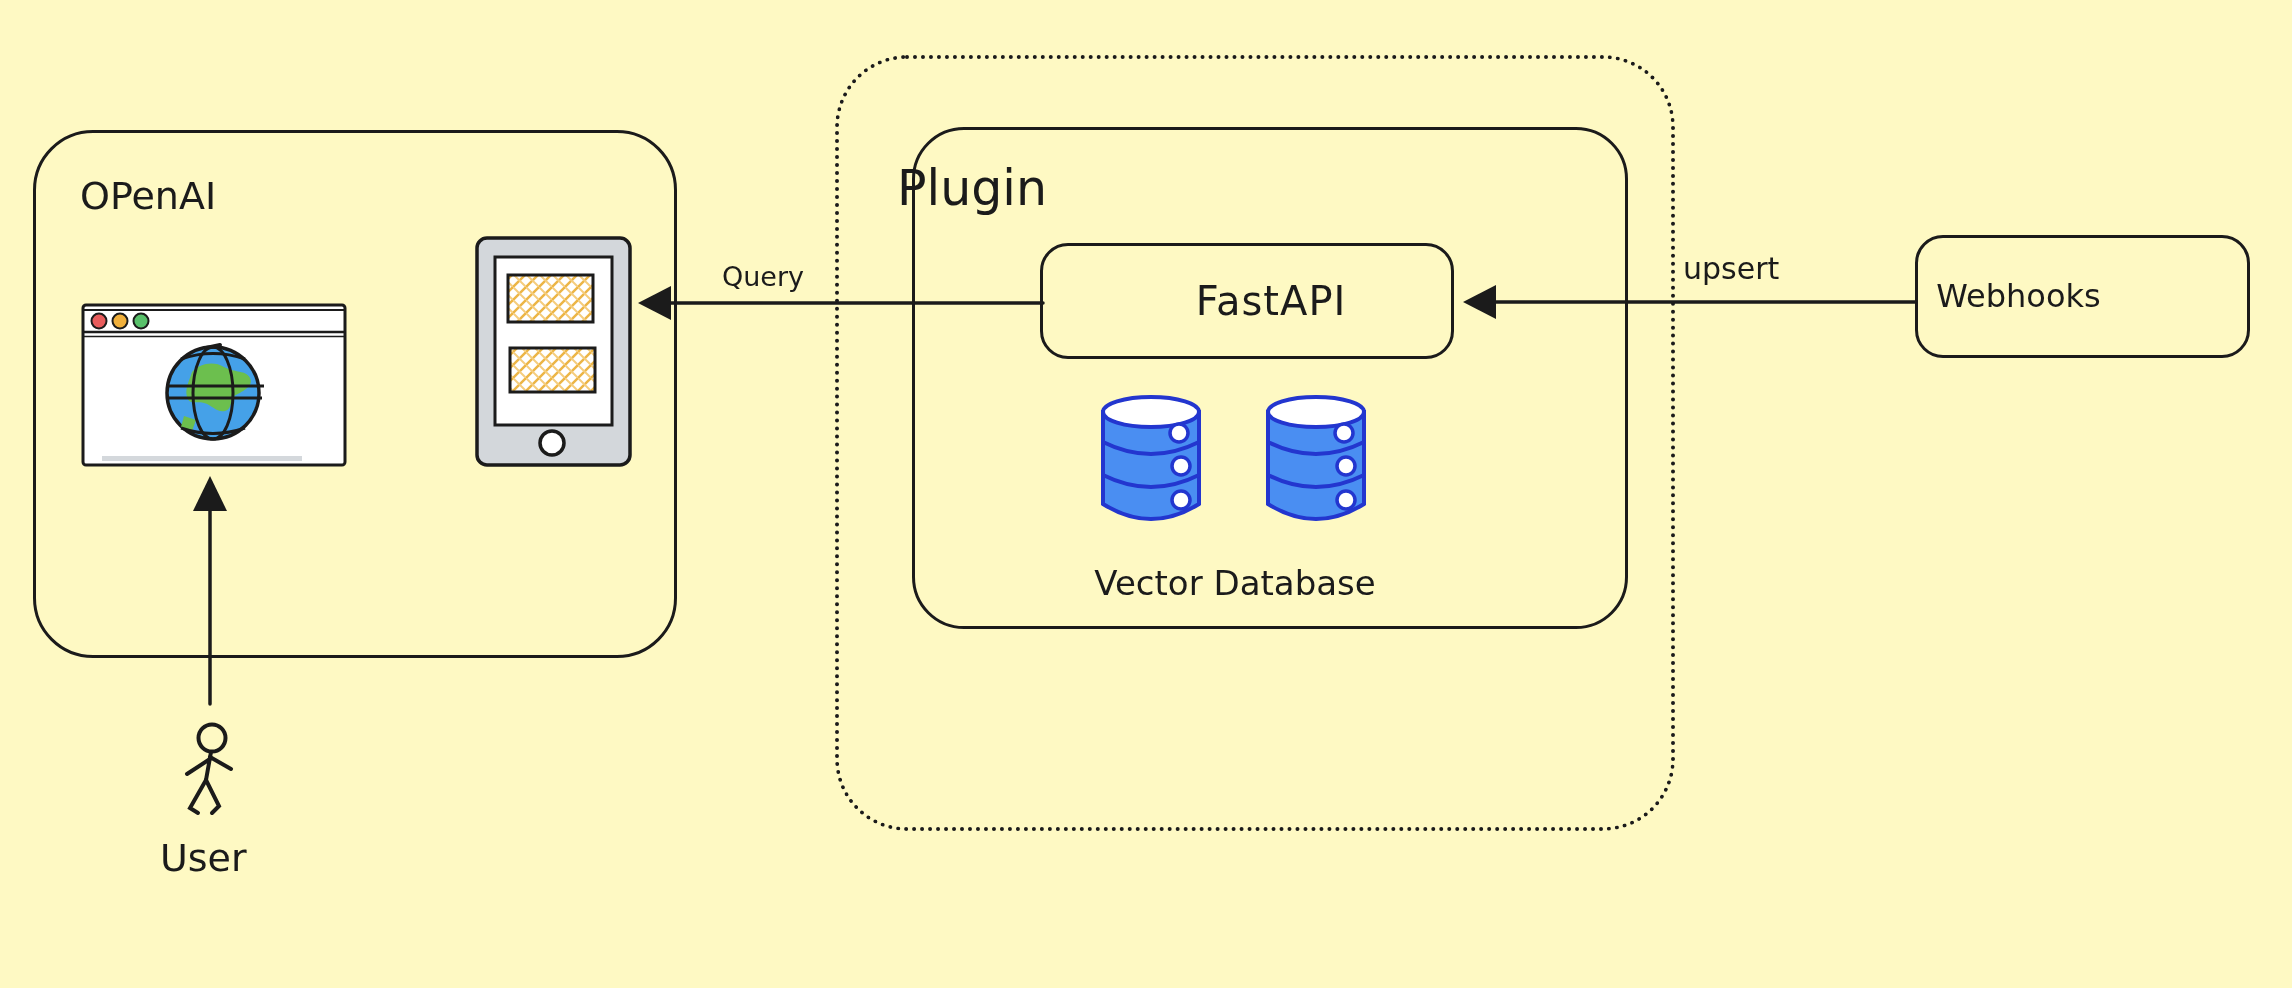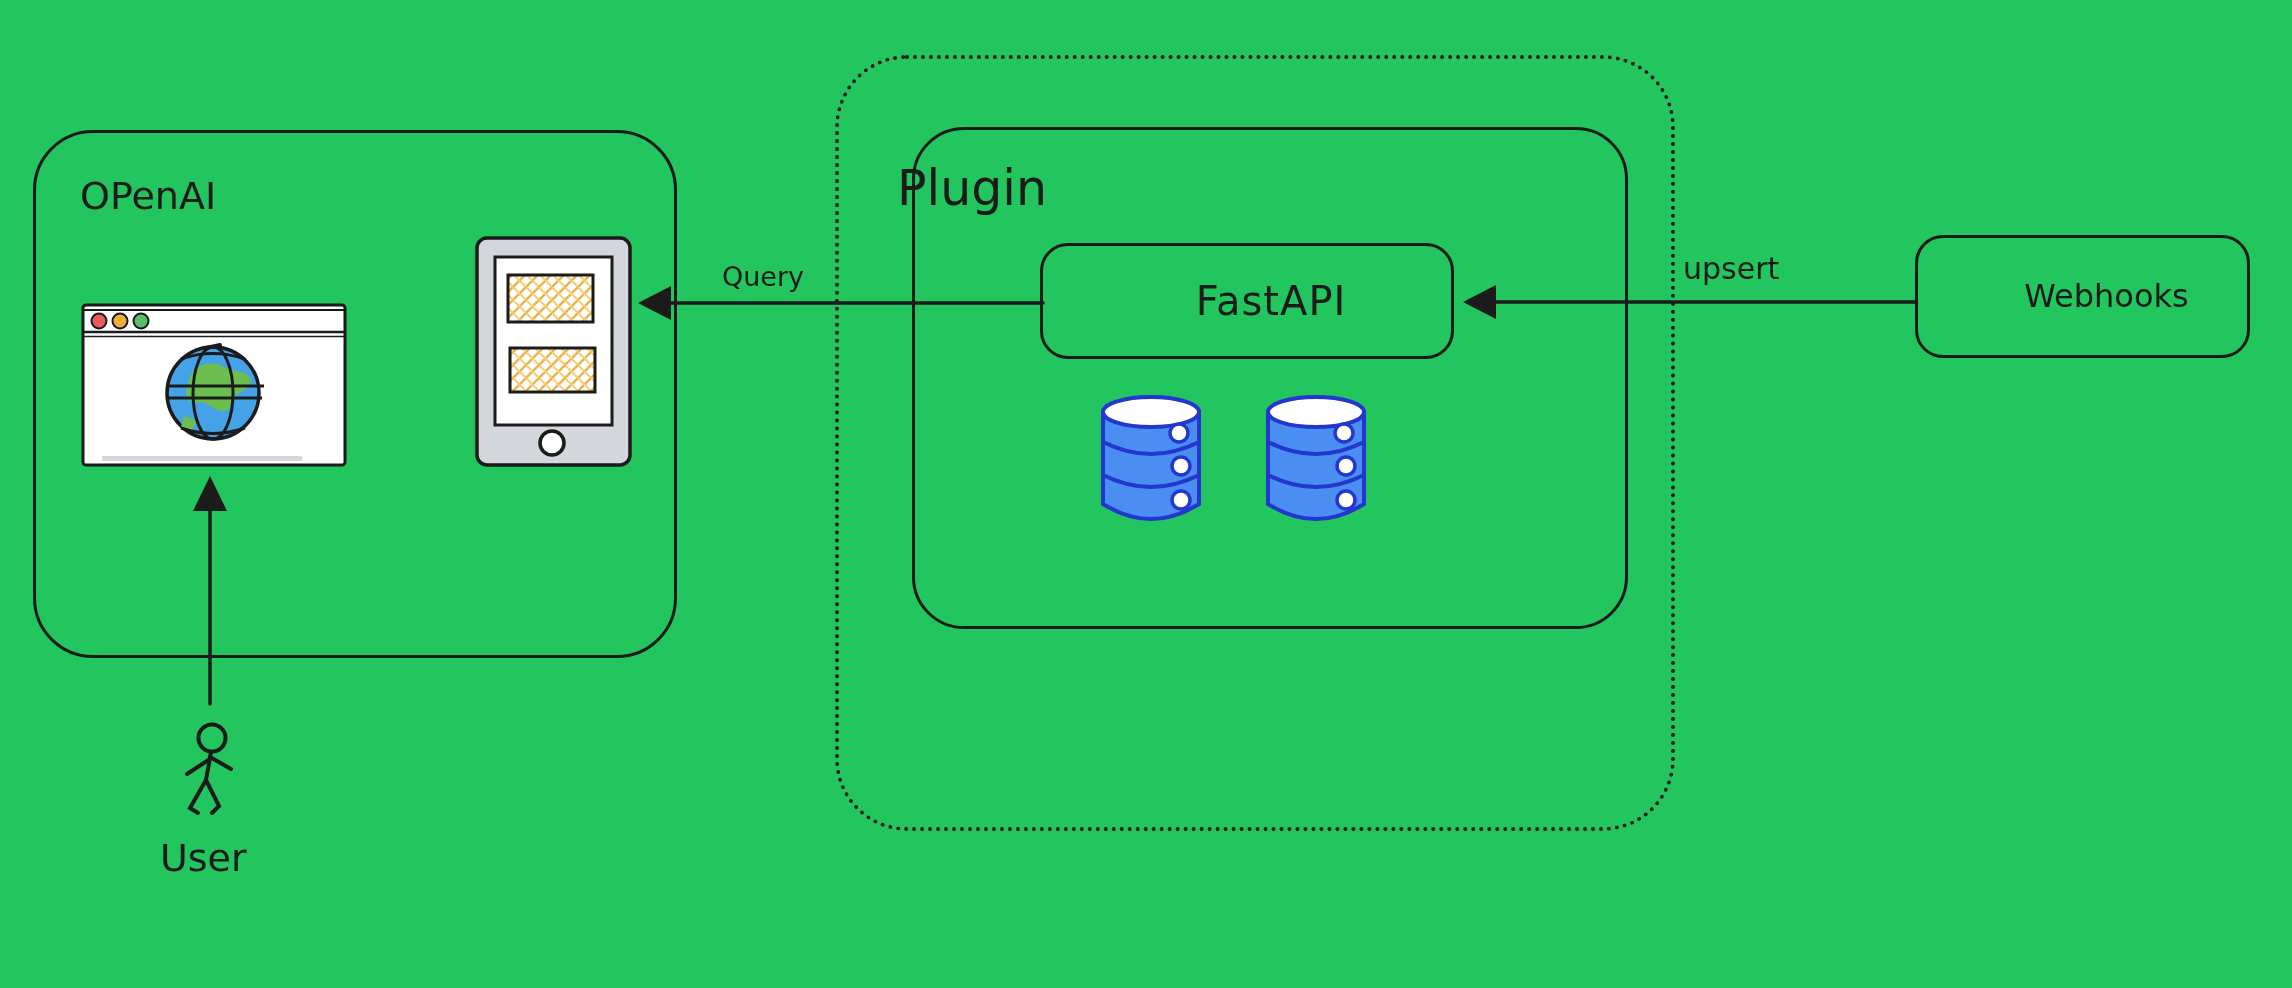--- a/index.html
+++ b/index.html
@@ -1,19 +1,19 @@
 <!DOCTYPE html>
 <html><head>
 <meta charset="utf-8">
 <style>
   html,body{margin:0;padding:0;background:#ffffff;}
   .canvas{
     position:relative;
     width:2292px;height:988px;
-    background:#22c55e;
+    background:#fef9c3;
     font-family:"DejaVu Sans", sans-serif;
     color:#1b1b1b;
     overflow:hidden;
   }
   .box{position:absolute;border:3px solid #1b1b1b;background:transparent;box-sizing:border-box;z-index:1;}
   .dotted{border:4px dotted #1b1b1b;}
   .label{position:absolute;white-space:nowrap;color:#1b1b1b;z-index:3;line-height:1.1;}
   .center-label{display:flex;align-items:center;justify-content:center;text-align:center;margin-left:24px;}
   .icon-svg{position:absolute;z-index:2;}
 
@@ -39,21 +39,21 @@
   .fastapi-box{left:1040px;top:243px;width:414px;height:116px;border-radius:28px;}
   .fastapi-label{left:1040px;top:243px;width:414px;height:116px;font-size:40px;letter-spacing:1px;}
 
   
   .db1-svg{left:1095px;top:388px;width:112px;height:142px;}
   .db2-svg{left:1260px;top:388px;width:112px;height:142px;}
   .vectordb-label{left:1060px;top:565px;width:350px;font-size:34px;text-align:center;}
 
   
   .webhooks-box{left:1915px;top:235px;width:335px;height:123px;border-radius:28px;}
-  .webhooks-label{left:1915px;top:235px;width:335px;height:123px;font-size:32px;}
+  .webhooks-label{left:1827px;top:235px;width:335px;height:123px;font-size:32px;}
 
   
   .query-label{left:722px;top:262px;font-size:27px;}
   .upsert-label{left:1683px;top:252px;font-size:30px;text-align:right;}
 
   .arrows-overlay{position:absolute;left:0;top:0;width:2292px;height:988px;z-index:4;pointer-events:none;}
 </style>
 </head>
 <body>
 
@@ -129,20 +129,21 @@
   </svg>
   <svg class="icon-svg db2-svg" viewBox="0 0 112 142">
     <path d="M8,24 L8,116 Q56,146 104,116 L104,24 Z" stroke-width="4" fill="#4a8ef2" stroke="#2336cf"></path>
     <ellipse cx="56" cy="24" rx="48" ry="15" fill="#ffffff" stroke-width="4" stroke="#2336cf"></ellipse>
     <path d="M8,54 Q56,78 104,54" fill="none" stroke-width="4" stroke="#2336cf"></path>
     <path d="M8,87 Q56,111 104,87" fill="none" stroke-width="4" stroke="#2336cf"></path>
     <circle cx="84" cy="45" r="9" fill="#ffffff" stroke-width="3.5" stroke="#2336cf"></circle>
     <circle cx="86" cy="78" r="9" fill="#ffffff" stroke-width="3.5" stroke="#2336cf"></circle>
     <circle cx="86" cy="112" r="9" fill="#ffffff" stroke-width="3.5" stroke="#2336cf"></circle>
   </svg>
+  <div class="label vectordb-label">Vector Database</div>
 
   <div class="box webhooks-box"></div>
   <div class="label center-label webhooks-label">Webhooks</div>
 
   <div class="label query-label">Query</div>
   <div class="label upsert-label">upsert</div>
 
   <svg class="arrows-overlay" viewBox="0 0 2292 988">
     <g>
       <line x1="1043" y1="303" x2="668" y2="303" stroke="#1b1b1b" stroke-width="3.5" stroke-linecap="round"></line>

